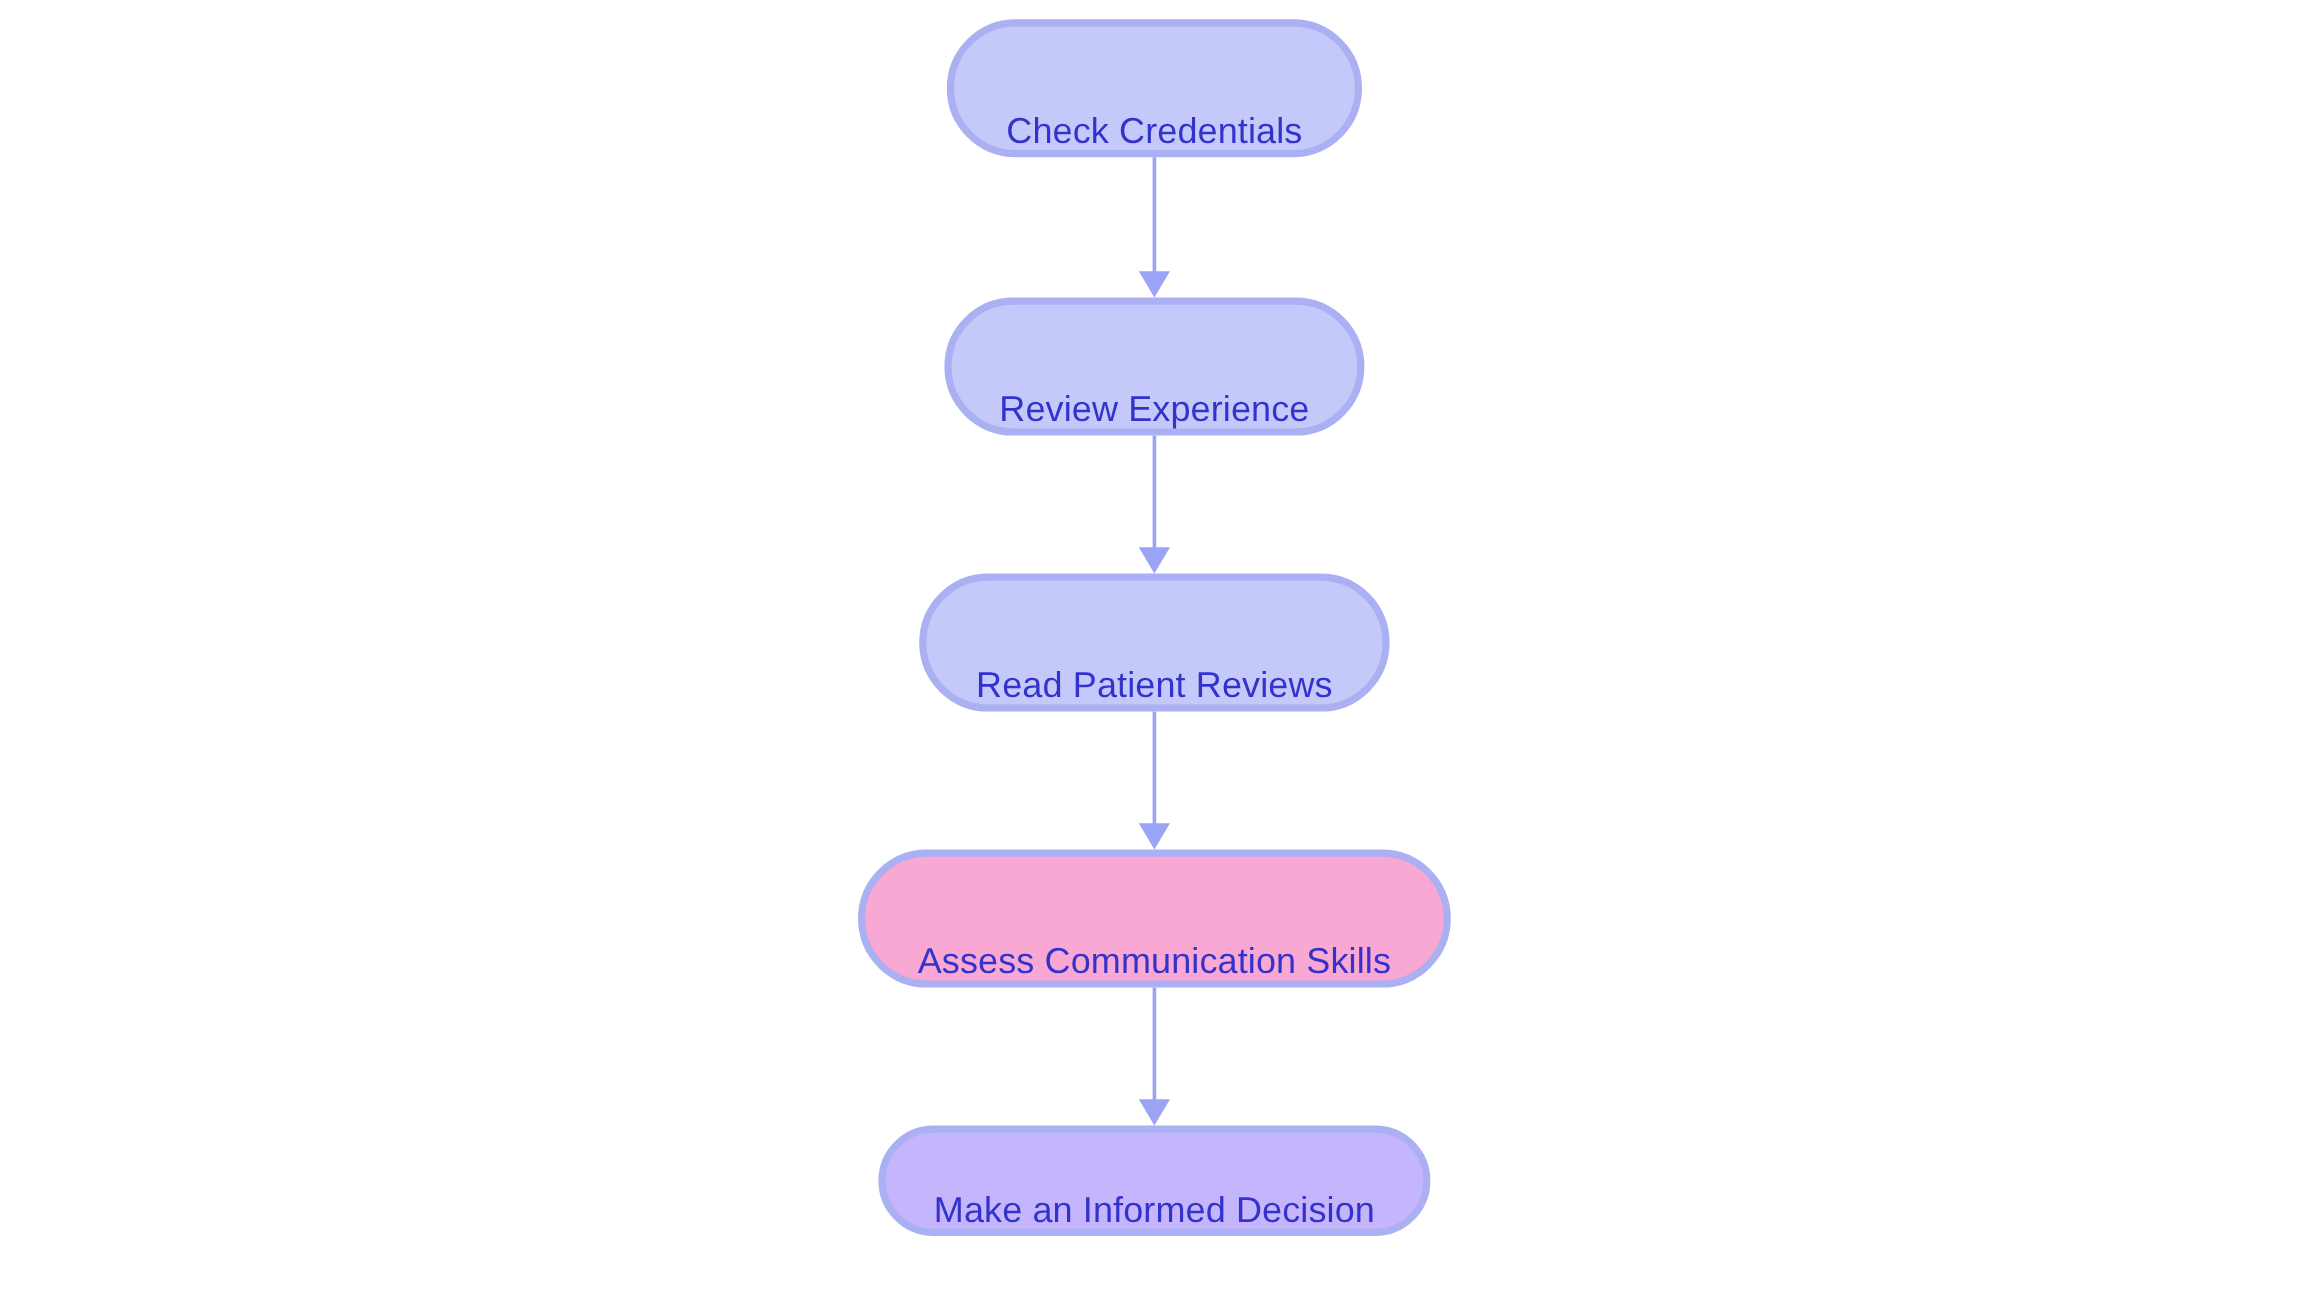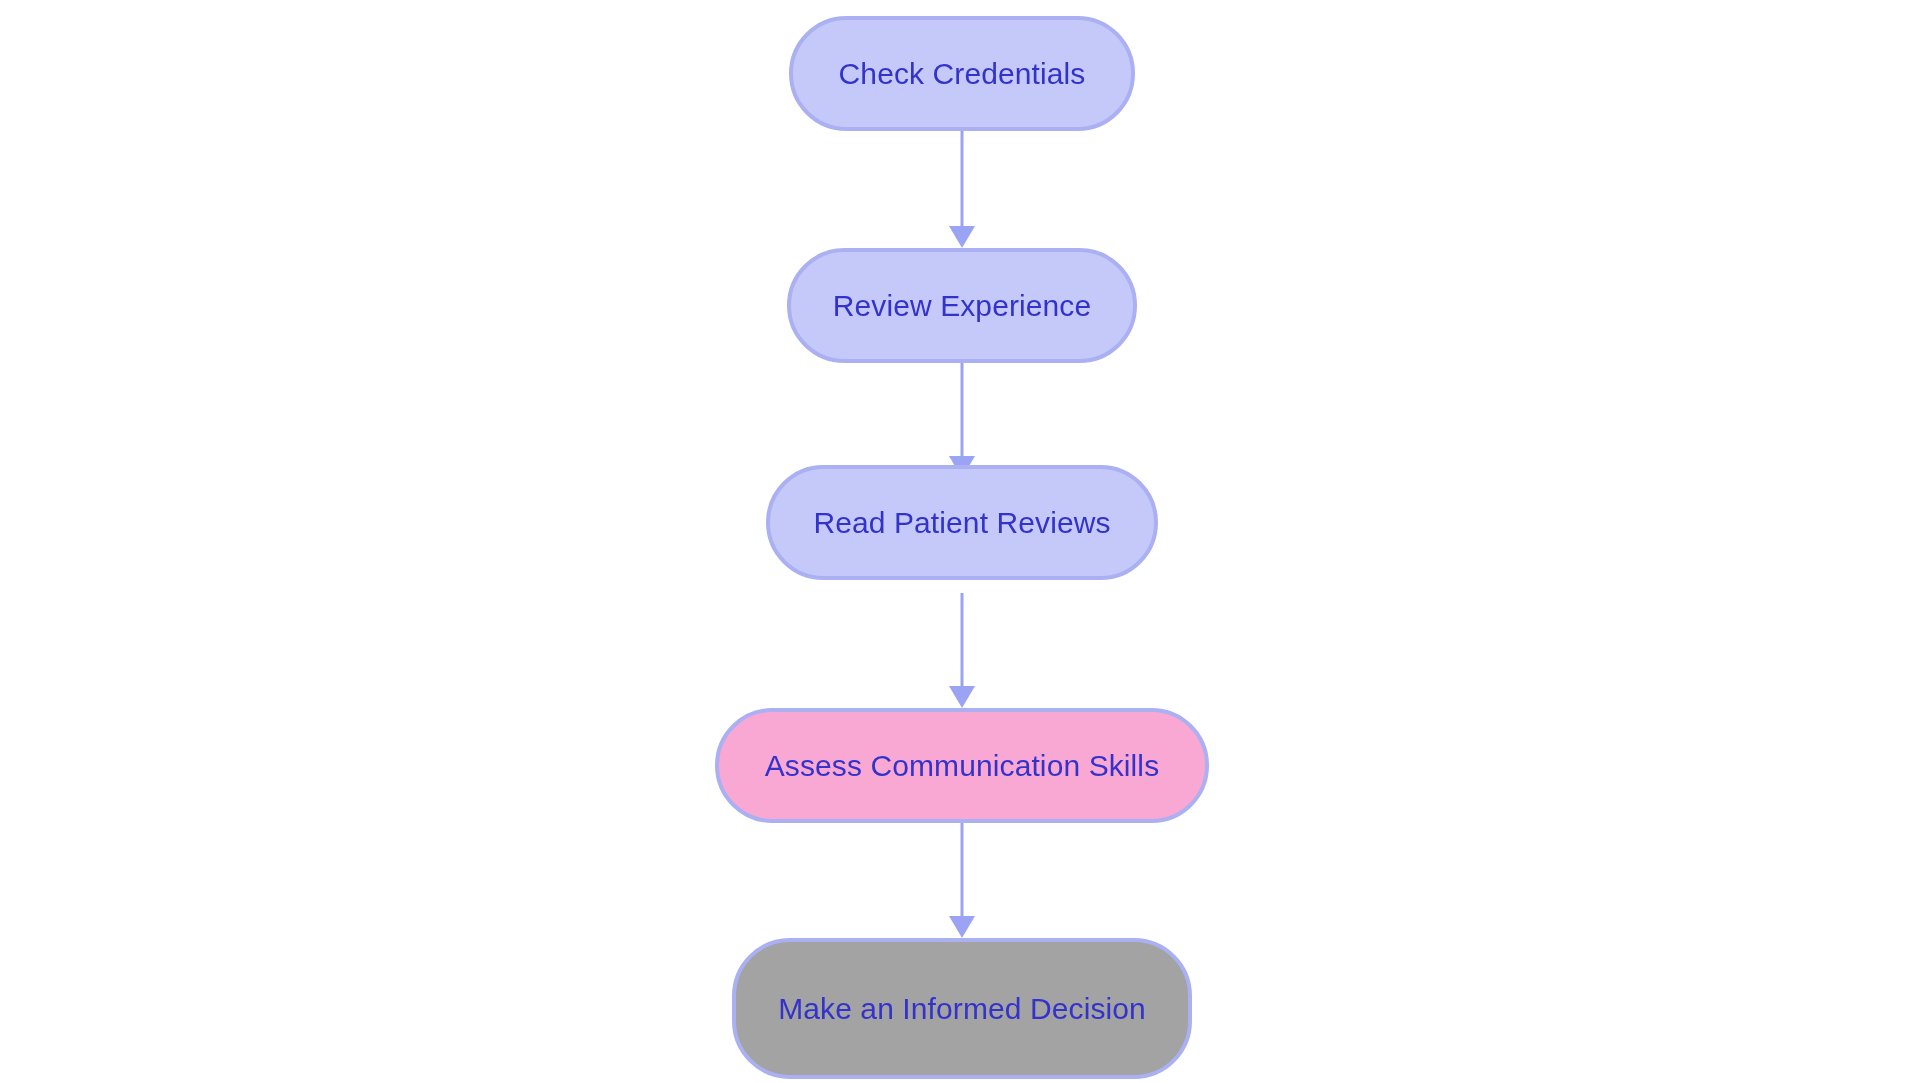--- a/index.html
+++ b/index.html
@@ -18,25 +18,25 @@
     position: relative;
     width: 1920px;
     height: 1083px;
     background: #ffffff;
   }
 
   .flow-node {
     position: absolute;
     box-sizing: border-box;
     display: flex;
-    align-items: center;
+    align-items: flex-end;
     justify-content: center;
     height: 115px;
     background: #c5c9fa;
-    border: 4px solid #8b5cf6;
+    border: 6px solid #8b5cf6;
     border-radius: 58px;
     transform: translateX(-50%);
   }
 
   .flow-node-label {
     color: #3333cc;
     font-size: 30px;
     font-weight: 400;
     letter-spacing: 0.1px;
     line-height: 1;
@@ -83,22 +83,22 @@
         <line x1="15" y1="0" x2="15" y2="95" stroke="#9ba3f5" stroke-width="3"></line>
         <polygon points="2,93 28,93 15,115" fill="#9ba3f5"></polygon>
       </svg>
     </div>
     <div class="flow-node" style="left: 962px; top: 16px; width: 346px; height: 115px; background: rgb(197, 201, 250); border-color: rgb(170, 176, 242); border-radius: 58px;">
       <span class="flow-node-label" style="color: rgb(51, 51, 204); font-size: 30px;">Check Credentials</span>
     </div>
     <div class="flow-node" style="left: 962px; top: 248px; width: 350px; height: 115px; background: rgb(197, 201, 250); border-color: rgb(170, 176, 242); border-radius: 58px;">
       <span class="flow-node-label" style="color: rgb(51, 51, 204); font-size: 30px;">Review Experience</span>
     </div>
-    <div class="flow-node" style="left: 962px; top: 465px; width: 392px; height: 115px; background: rgb(197, 201, 250); border-color: rgb(170, 176, 242); border-radius: 58px;">
+    <div class="flow-node" style="left: 962px; top: 478px; width: 392px; height: 115px; background: rgb(197, 201, 250); border-color: rgb(170, 176, 242); border-radius: 58px;">
       <span class="flow-node-label" style="color: rgb(51, 51, 204); font-size: 30px;">Read Patient Reviews</span>
     </div>
     <div class="flow-node" style="left: 962px; top: 708px; width: 494px; height: 115px; background: #f9a8d4; border-color: rgb(170, 176, 242); border-radius: 58px;">
       <span class="flow-node-label" style="color: rgb(51, 51, 204); font-size: 30px;">Assess Communication Skills</span>
     </div>
-    <div class="flow-node" style="left: 962px; top: 938px; width: 460px; height: 141px; background: #a3a3a3; border-color: rgb(170, 176, 242); border-radius: 58px;">
+    <div class="flow-node" style="left: 962px; top: 938px; width: 460px; height: 92px; background: #c4b5fd; border-color: rgb(170, 176, 242); border-radius: 58px;">
       <span class="flow-node-label" style="color: rgb(51, 51, 204); font-size: 30px;">Make an Informed Decision</span>
     </div>
   </div>
 
 </body></html>

